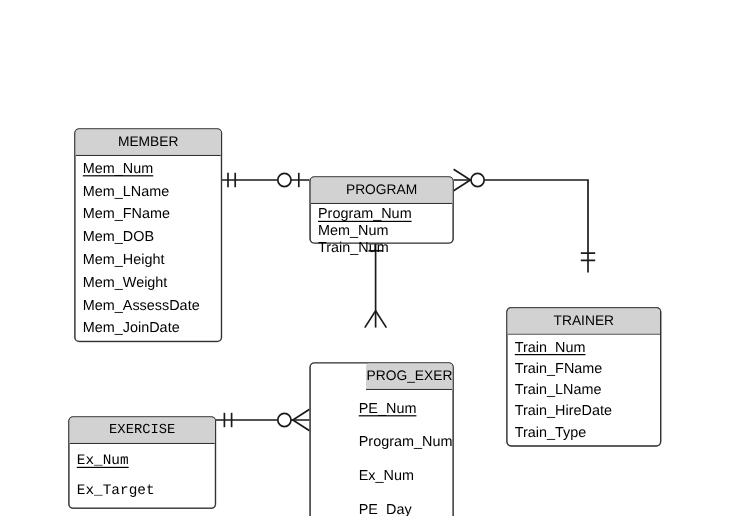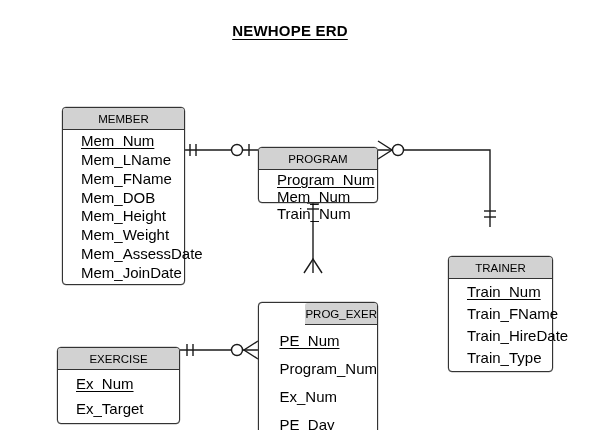--- a/index.html
+++ b/index.html
@@ -61,35 +61,34 @@
   .entity-fields {
     flex: 1 1 auto;
     display: flex;
     flex-direction: column;
     padding: 1px 0 2px 0;
   }
   .field {
     flex: 1 1 0;
     display: flex;
     align-items: center;
-    padding-left: 18px;
-    font-size: 15px;
+    padding-left: 6px;
+    font-size: 12px;
     color: var(--text, #000000);
     white-space: nowrap;
   }
   .field.pk {
     text-decoration: underline;
     text-underline-offset: 2px;
   }
 </style>
 </head>
 <body>
 
 <div class="canvas">
-  <h1 class="diagram-title">NEWHOPE ERD</h1>
   <svg class="connector-layer" viewBox="0 0 612 430">
       <g stroke="#1a1a1a" stroke-width="1.4" fill="none">
         <polyline points="185,150 258,150"></polyline>
         <line x1="190" y1="144" x2="190" y2="156"></line>
         <line x1="196" y1="144" x2="196" y2="156"></line>
         <circle cx="237" cy="150" r="5.5" fill="#ffffff"></circle>
         <line x1="249" y1="144" x2="249" y2="156"></line>
       </g>
       <g stroke="#1a1a1a" stroke-width="1.4" fill="none">
         <polyline points="378,150 490,150 490,227"></polyline>
@@ -127,39 +126,40 @@
         </div>
       </div>
       <div class="entity" style="left: 258px; top: 118px; width: 120px; height: 56px;">
         <div class="entity-title">PROGRAM</div>
         <div class="entity-fields">
           <div class="field pk">Program_Num</div>
           <div class="field">Mem_Num</div>
           <div class="field">Train_Num</div>
         </div>
       </div>
-      <div class="entity" style="left: 448px; top: 227px; width: 105px; height: 116px;">
+      <div class="entity" style="left: 422px; top: 227px; width: 129px; height: 116px;">
         <div class="entity-title">TRAINER</div>
         <div class="entity-fields">
           <div class="field pk">Train_Num</div>
           <div class="field">Train_FName</div>
+          <div class="field">Train_LName</div>
           <div class="field">Train_HireDate</div>
           <div class="field">Train_Type</div>
         </div>
       </div>
       <div class="entity" style="left: 258px; top: 273px; width: 120px; height: 139px; align-items: flex-end;">
         <div class="entity-title">PROG_EXER</div>
         <div class="entity-fields">
           <div class="field pk">PE_Num</div>
           <div class="field">Program_Num</div>
           <div class="field">Ex_Num</div>
           <div class="field">PE_Day</div>
         </div>
       </div>
-      <div class="entity" style="left: 57px; top: 318px; width: 123px; height: 77px;">
+      <div class="entity" style="left: 57px; top: 318px; width: 123px; height: 77px; font-family: Liberation Mono, monospace;">
         <div class="entity-title">EXERCISE</div>
         <div class="entity-fields">
           <div class="field pk">Ex_Num</div>
           <div class="field">Ex_Target</div>
         </div>
       </div>
     </div>
 </div>
 
 </body></html>

